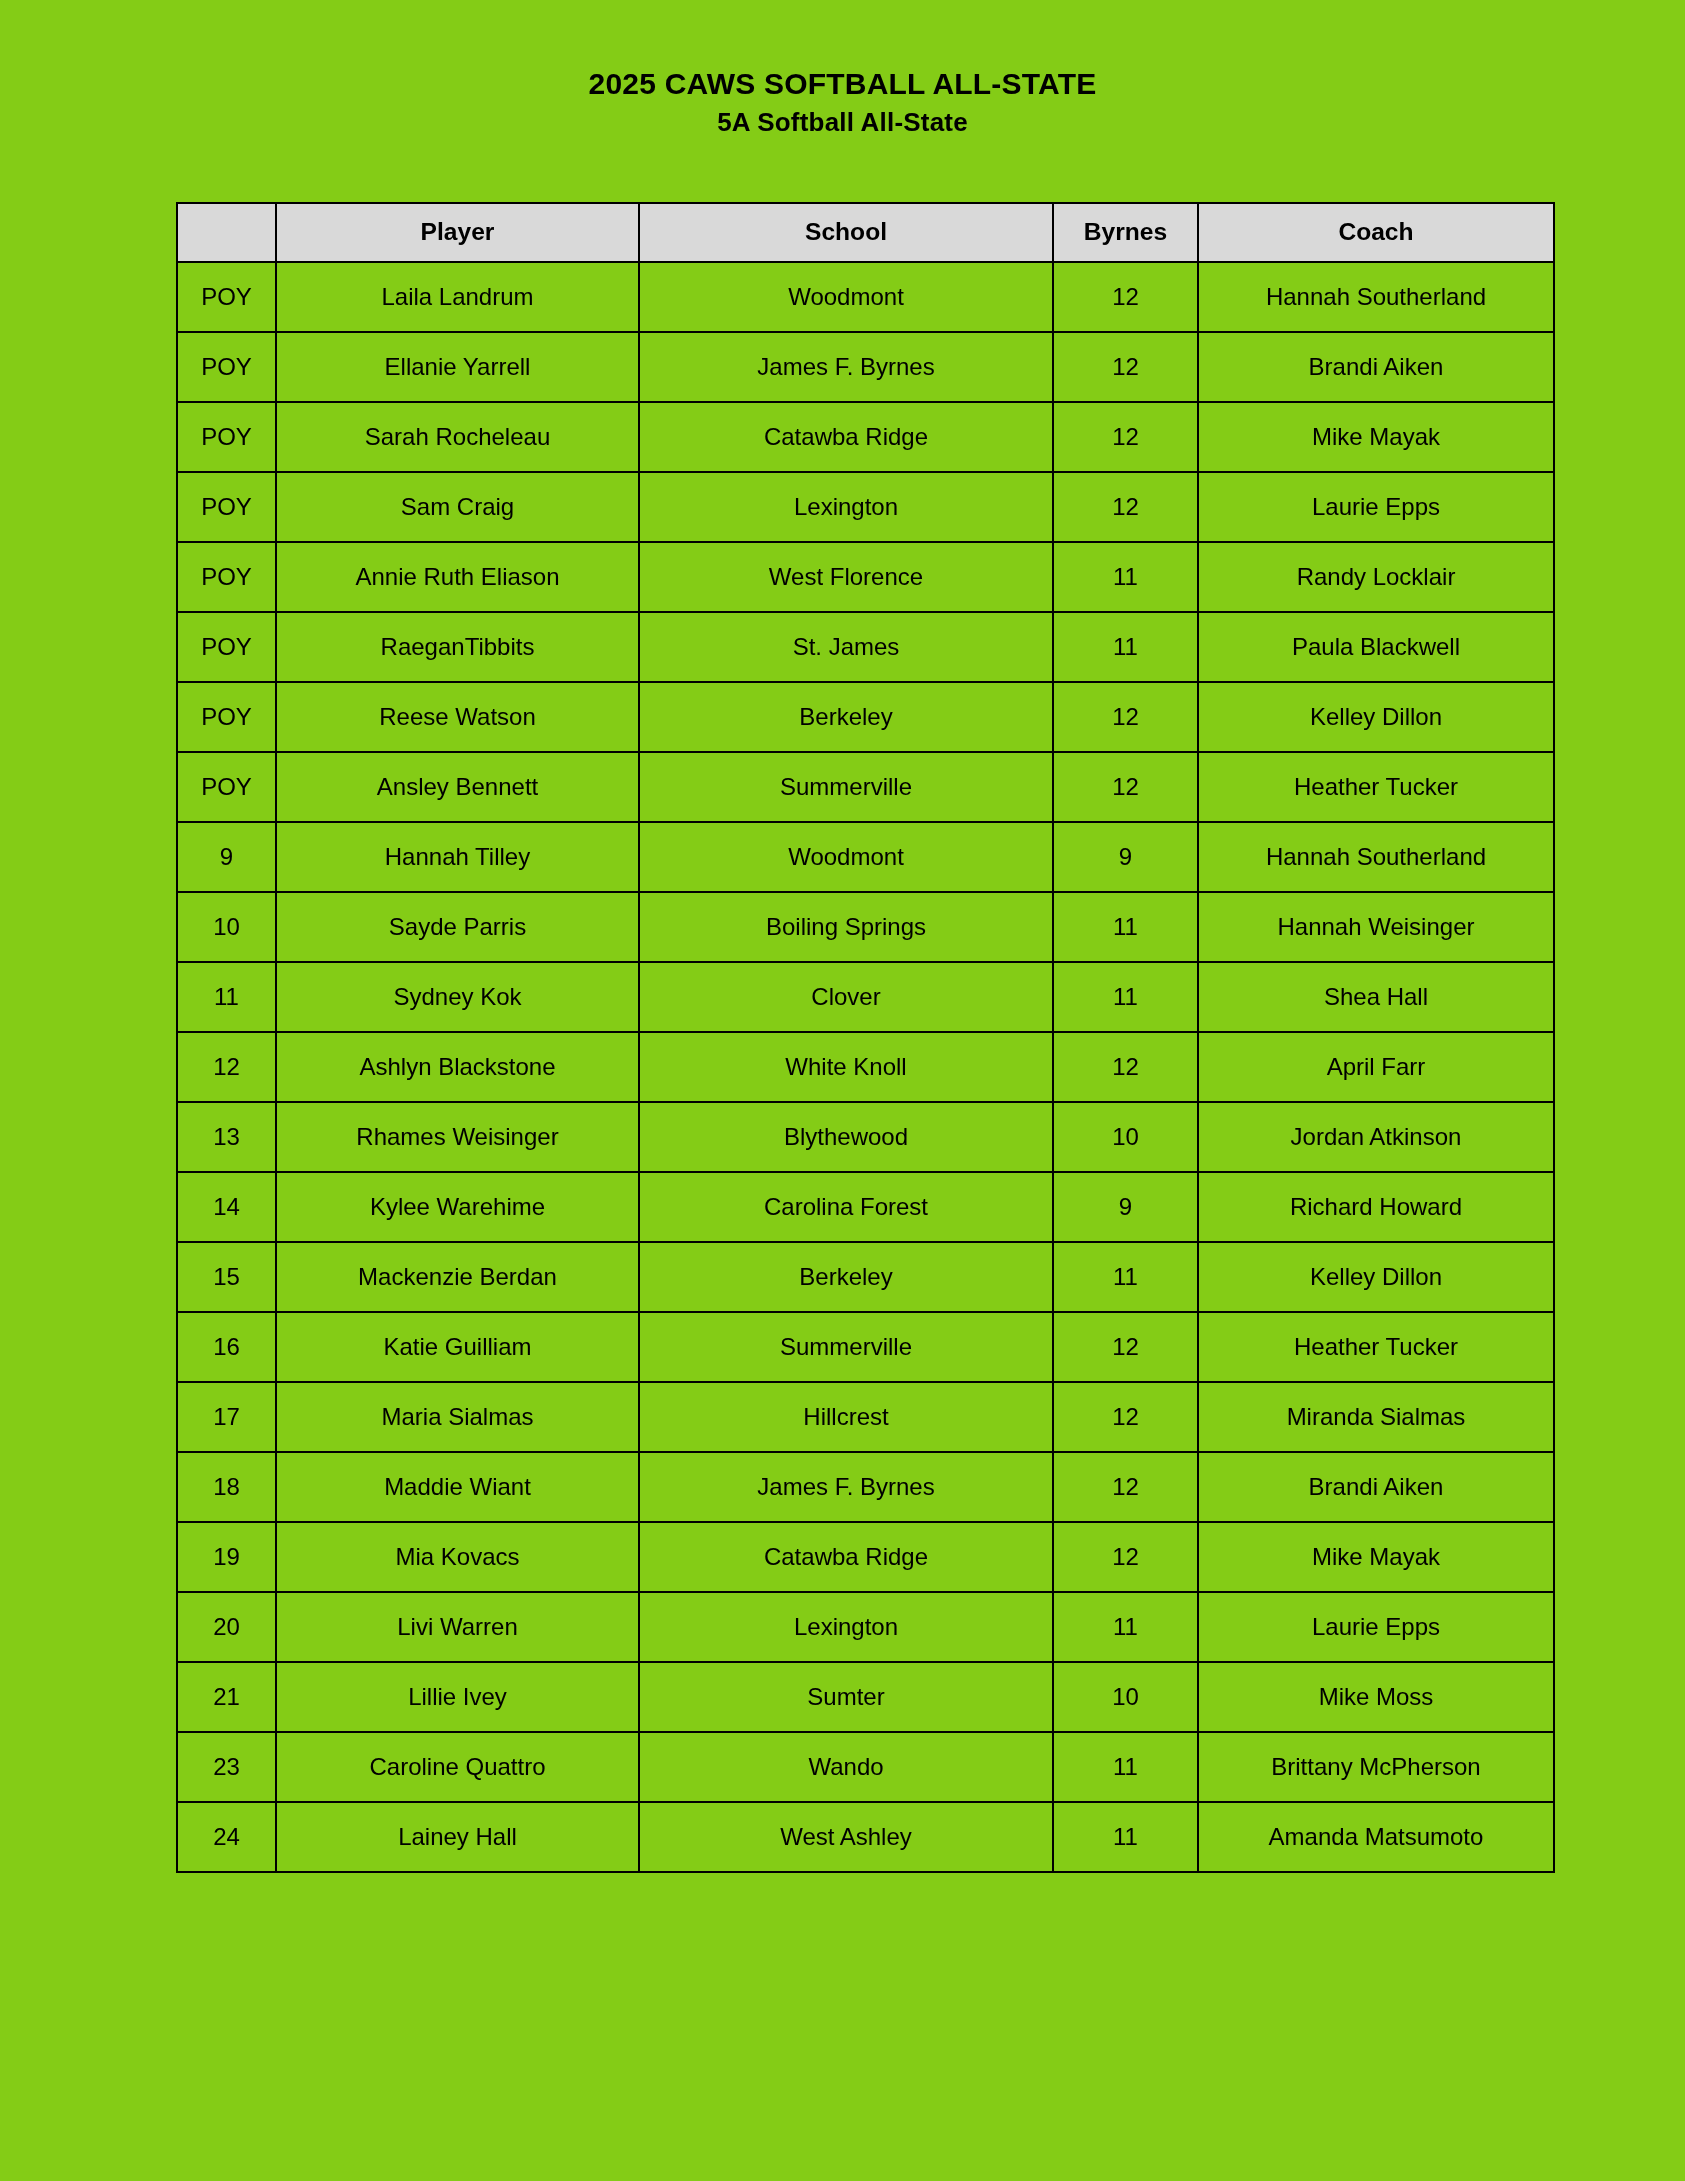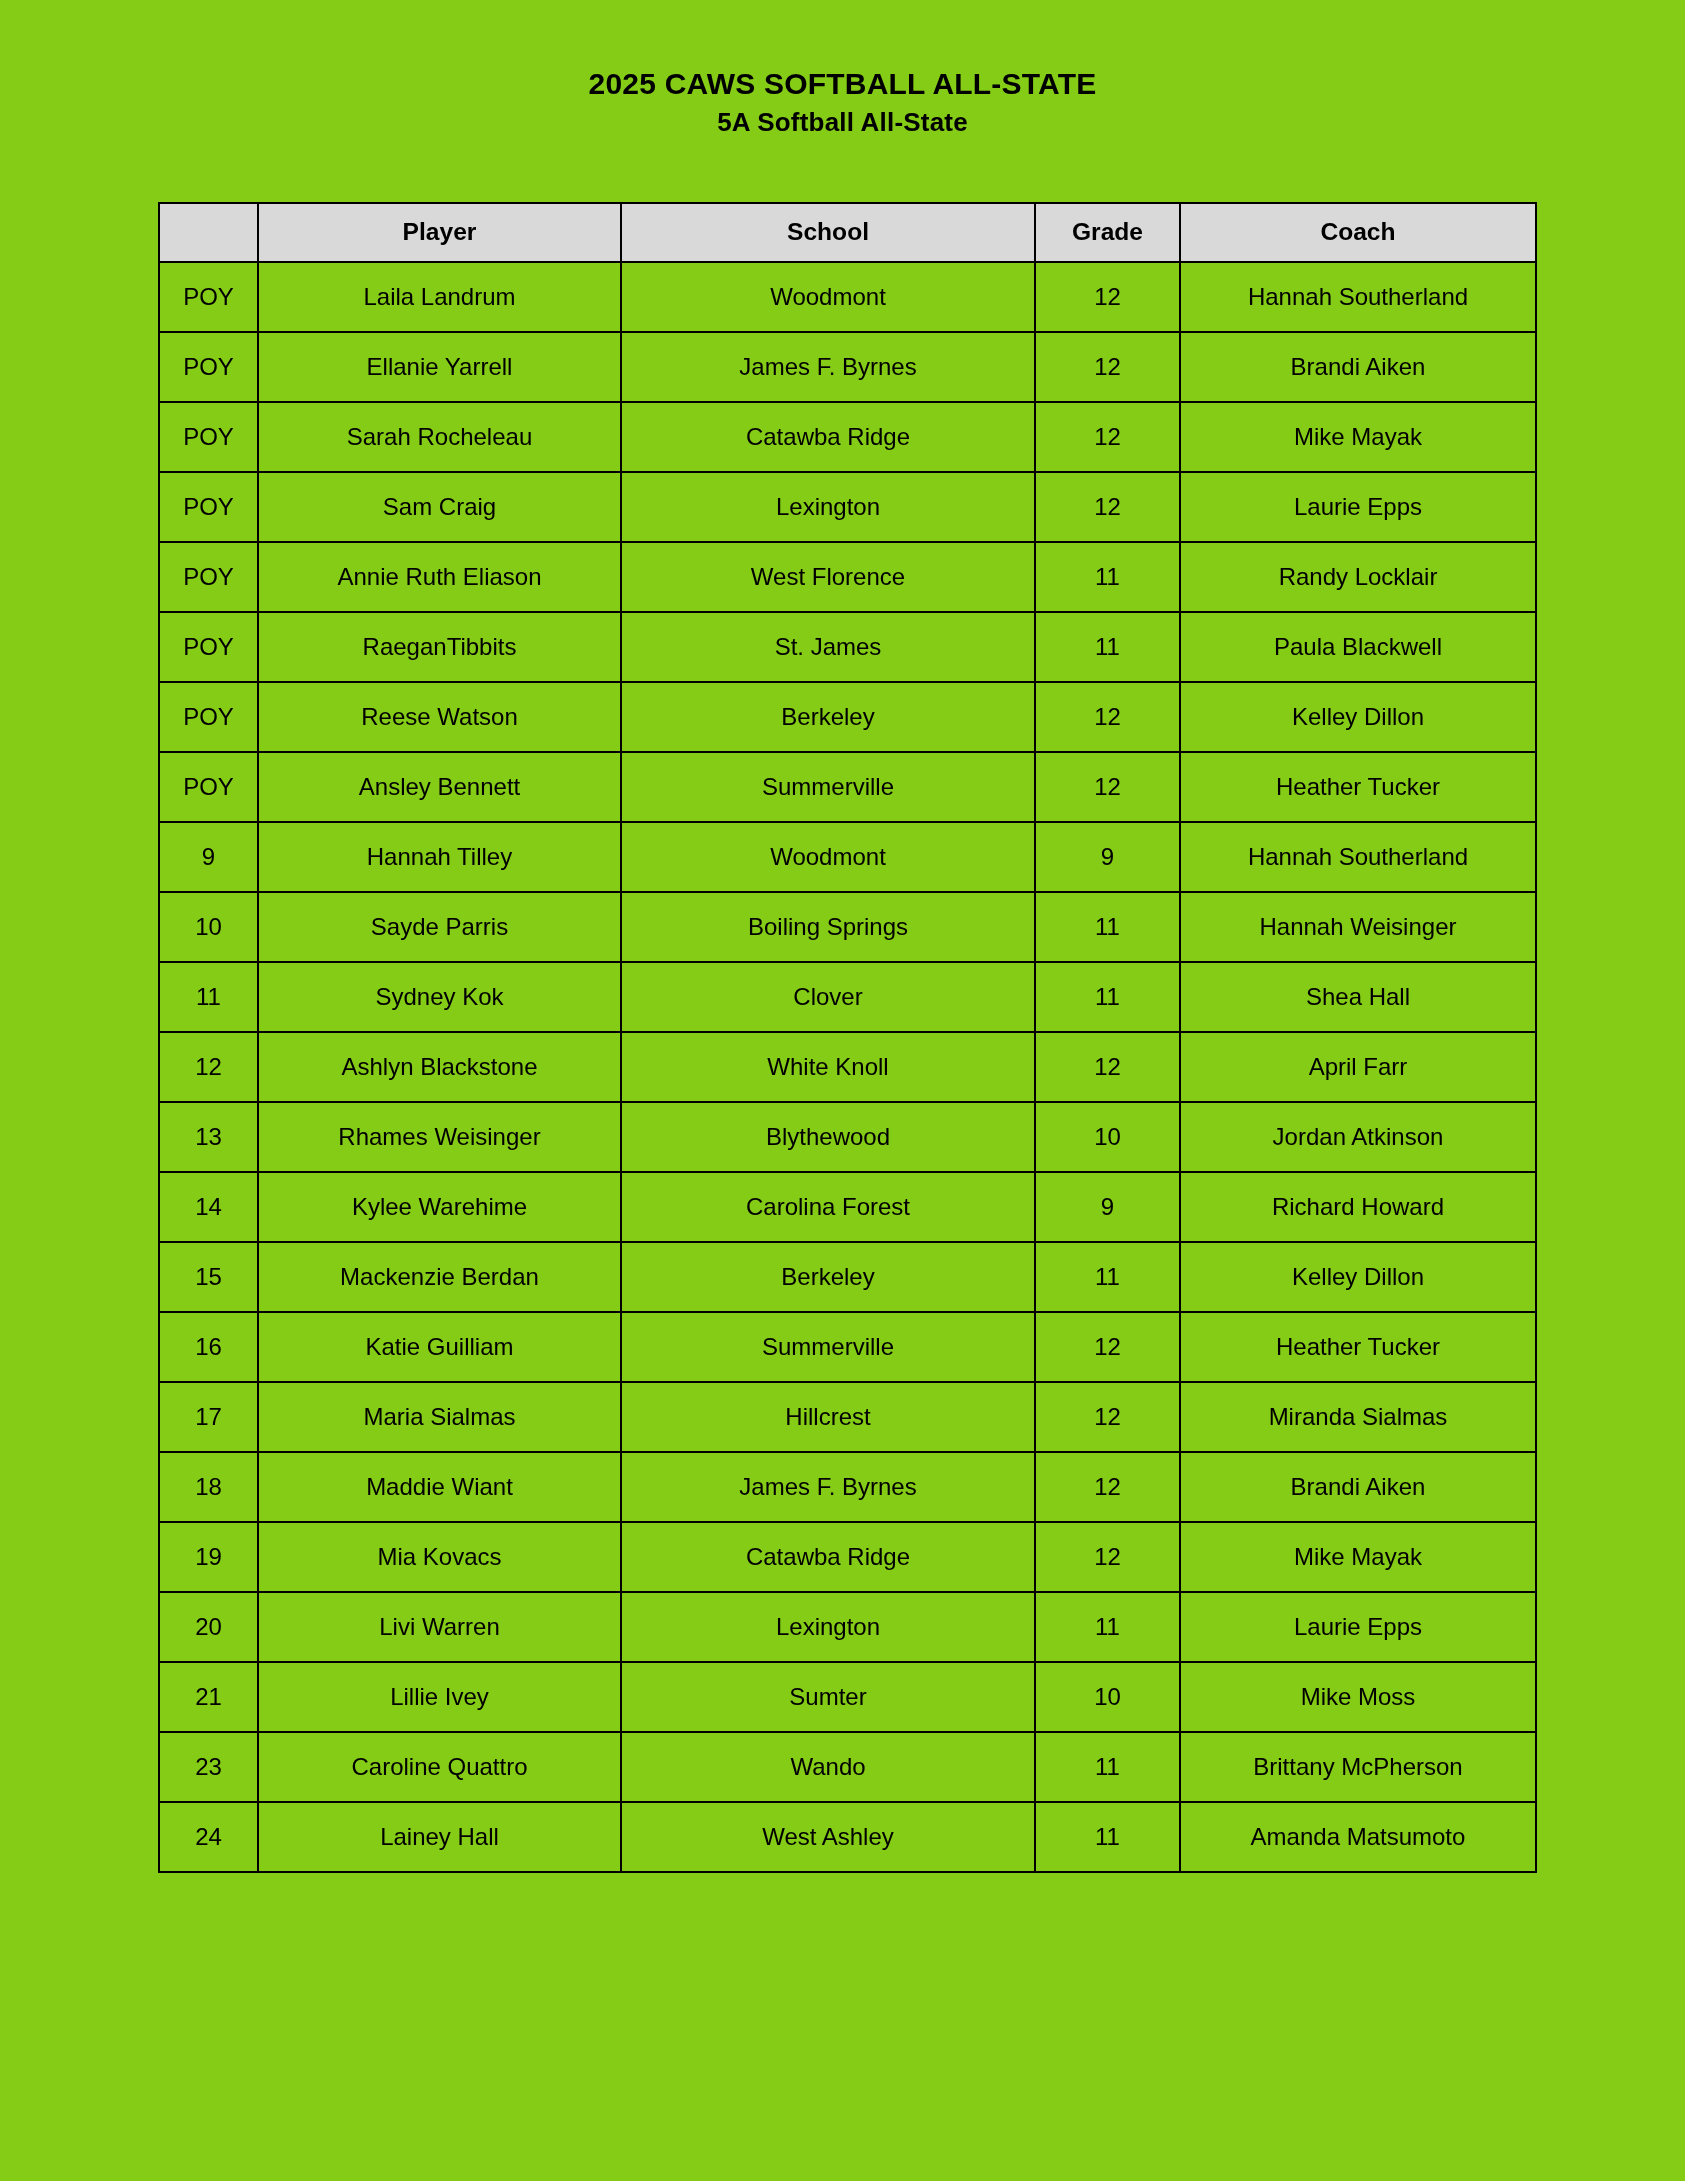--- a/index.html
+++ b/index.html
@@ -35,21 +35,21 @@
   }
   .title-sub {
     font-size: 26px;
     font-weight: bold;
     letter-spacing: 0.2px;
     line-height: 1.2;
     margin: 5.3px 0 0 0;
   }
   .table-wrap {
     position: absolute;
-    left: 158px;
+    left: 176px;
     top: 202px;
     width: 1213px;
   }
   table.allstate {
     border-collapse: collapse;
     width: 1376px;
     table-layout: fixed;
     border: 2.6px solid #000000;
   }
   table.allstate col.c-rank   { width: 99px; }
@@ -101,21 +101,21 @@
         <col class="c-player">
         <col class="c-school">
         <col class="c-grade">
         <col class="c-coach">
       </colgroup>
       <thead>
         <tr>
           <th class="blank-head"></th>
           <th>Player</th>
           <th>School</th>
-          <th>Grade</th>
+          <th>Byrnes</th>
           <th>Coach</th>
         </tr>
       </thead>
       <tbody id="table-body">
           <tr>
             <td class="rank-cell">POY</td>
             <td>Laila Landrum</td>
             <td>Woodmont</td>
             <td>12</td>
             <td>Hannah Southerland</td>

